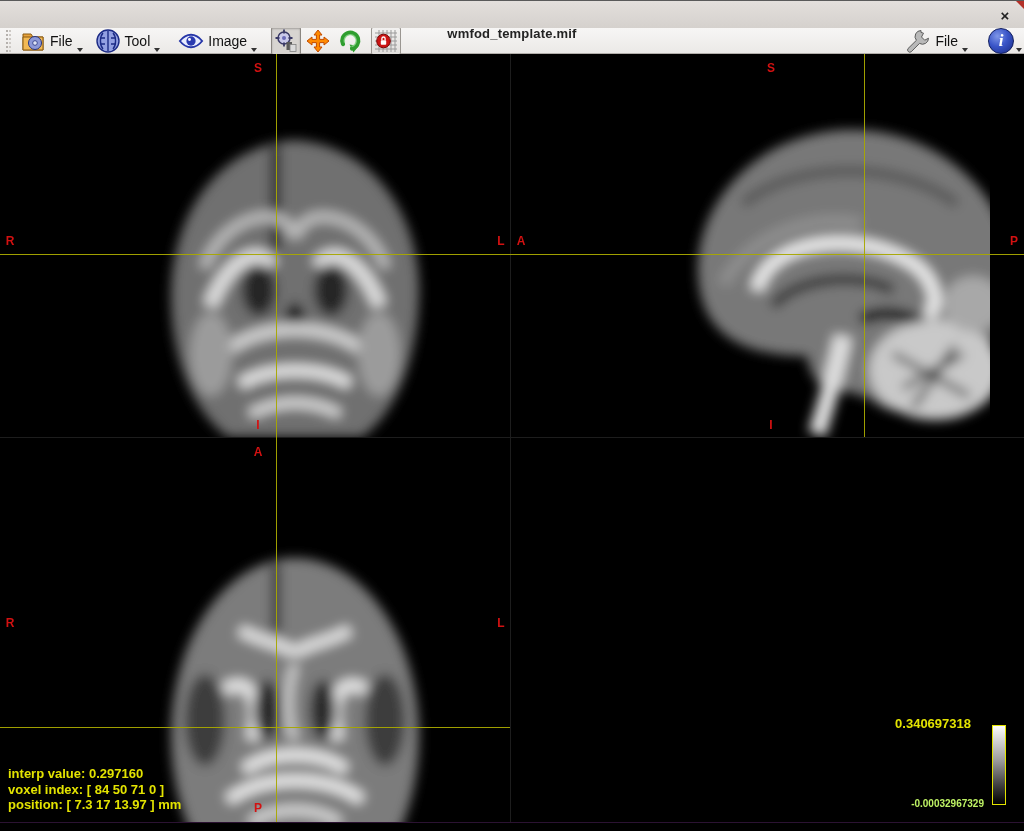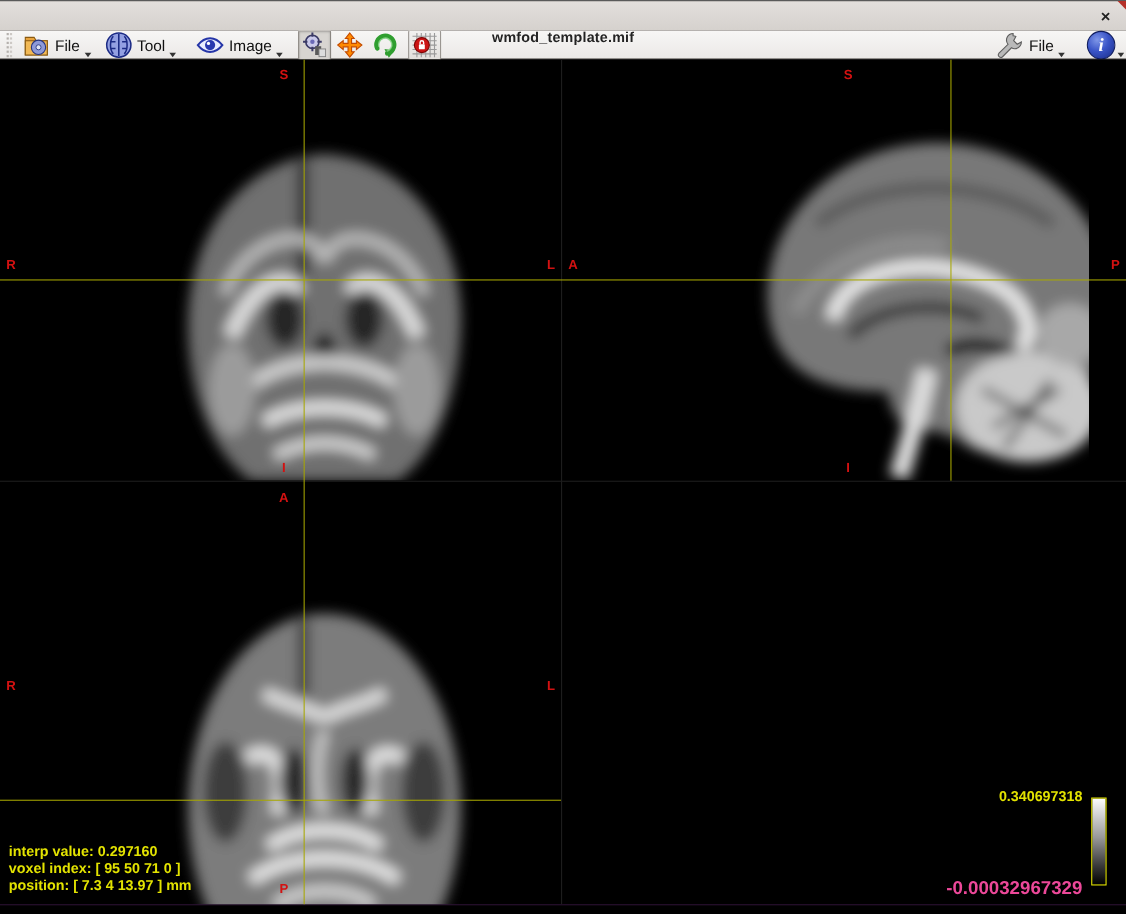--- a/index.html
+++ b/index.html
@@ -54,22 +54,22 @@
   #panel-empty    { left:511px;top:384px;width:513px;height:385px; }
 
   .xhair { position:absolute; background:#a8a800; opacity:.95; }
   .olabel { position:absolute; color:#d31111; font-size:12px; font-weight:bold; transform:translate(-50%,-50%); }
 
   .status-block { position:absolute; left:8px; top:712px; color:#e3e300; font-size:13px;
                   font-weight:bold; line-height:15.5px; }
 
   .cbar { position:absolute; right:18px; top:671px; width:14px; height:80px;
           border:1px solid #e3e300; background:linear-gradient(#fdfdfd,#9a9a9a 45%,#3a3a3a 78%,#000); }
-  .cbar-max { position:absolute; right:40px; top:662px; color:#e3e300; font-size:13px; font-weight:bold; }
-  .cbar-min { position:absolute; right:40px; top:744px; color:#ec4899; font-size:17px; font-weight:bold;margin-left:24px; }
+  .cbar-max { position:absolute; right:53px; top:662px; color:#e3e300; font-size:13px; font-weight:bold; }
+  .cbar-min { position:absolute; right:40px; top:744px; color:#bef264; font-size:10px; font-weight:bold;margin-left:24px; }
 </style>
 </head>
 <body>
 
 <div class="window">
 
   <div class="titlebar">
     <span class="title-text">wmfod_template.mif</span>
     <span class="close-btn">×</span>
     <span class="corner-red"></span>
@@ -260,22 +260,22 @@
     <span class="olabel" style="left:1014px; top:187px;">P</span>
     <span class="olabel" style="left:771px;  top:371px;">I</span>
 
     <span class="olabel" style="left:258px; top:398px;">A</span>
     <span class="olabel" style="left:10px;  top:569px;">R</span>
     <span class="olabel" style="left:501px; top:569px;">L</span>
     <span class="olabel" style="left:258px; top:754px;">P</span>
 
     <div class="status-block">
       <div>interp value: 0.297160</div>
-      <div>voxel index: [ 95 50 71 0 ]</div>
-      <div>position: [ 7.3 4 13.97 ] mm</div>
+      <div>voxel index: [ 84 50 71 0 ]</div>
+      <div>position: [ 7.3 17 13.97 ] mm</div>
     </div>
 
     <div class="cbar"></div>
     <span class="cbar-max">0.340697318</span>
     <span class="cbar-min">-0.00032967329</span>
   </div>
 
 </div>
 
 </body></html>

